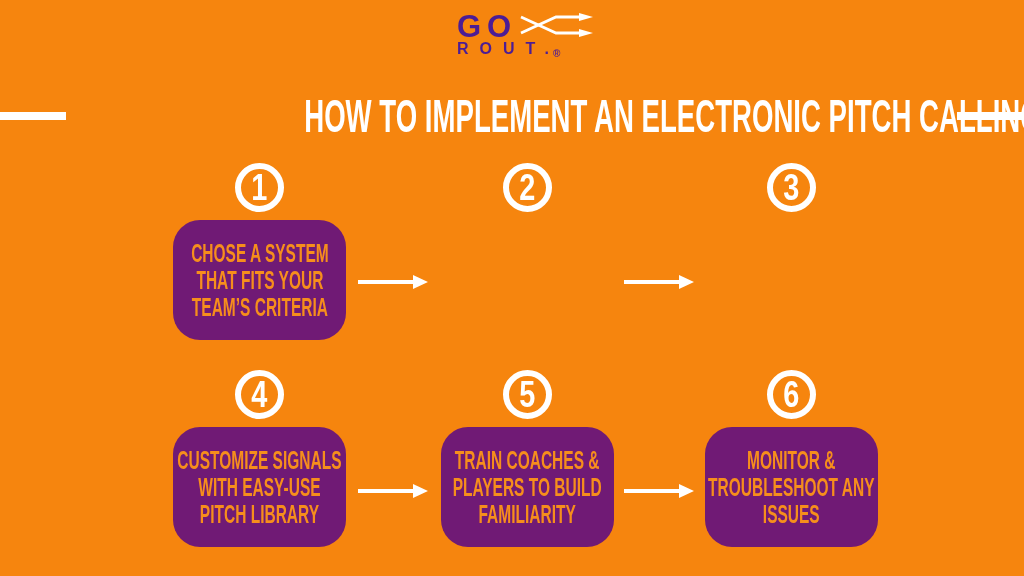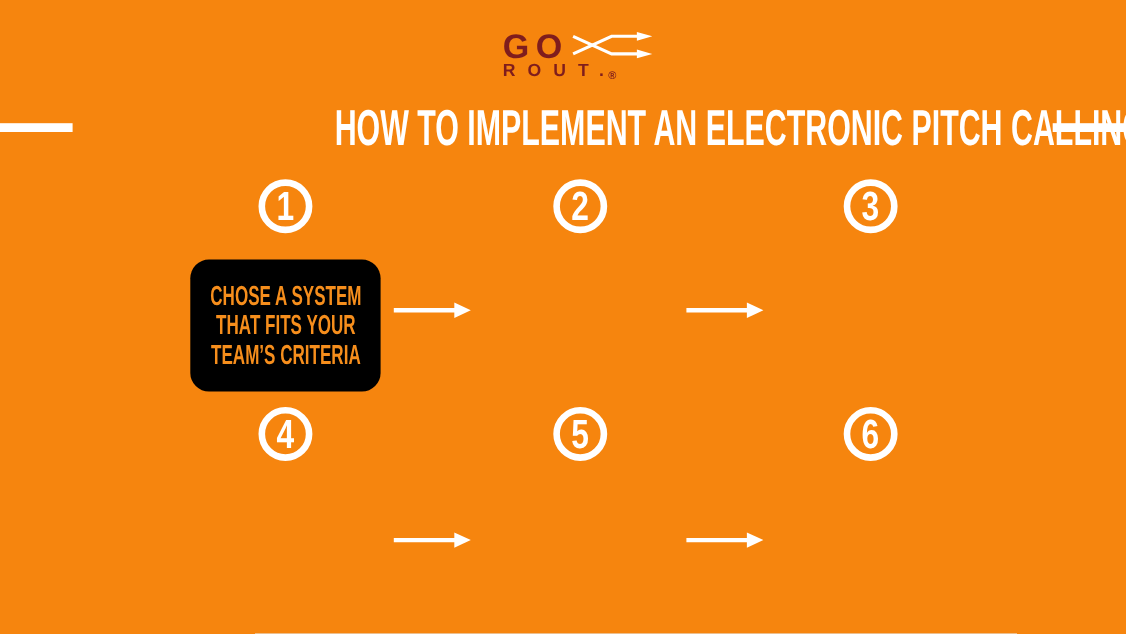--- a/index.html
+++ b/index.html
@@ -2,21 +2,21 @@
 <html><head>
 <meta charset="utf-8">
 <style>
   html,body{margin:0;padding:0;background:#e8e8e8;}
   .page{
     position:relative;width:1024px;height:576px;overflow:hidden;
     background:#F6850E;
     font-family:"Liberation Sans",sans-serif;
   }
   
-  .logo{position:absolute;left:457px;top:28px;color:#7f1d1d;}
+  .logo{position:absolute;left:457px;top:12px;color:#4c1d95;}
   .logo-row1{display:flex;align-items:center;gap:3px;height:28px;}
   .logo-go{font-size:31px;font-weight:700;letter-spacing:6px;line-height:1;}
   .logo-arrows{display:block;margin-top:-3px;}
   .logo-row2{display:flex;align-items:flex-end;margin-top:1px;}
   .logo-rout{font-size:16px;font-weight:700;letter-spacing:11px;line-height:1;}
   .logo-reg{font-size:10px;font-weight:700;margin-left:-7px;margin-bottom:-2px;}
   
   .title-wrap{position:absolute;top:93px;left:18px;right:0;text-align:center;}
   .title-text{
     display:inline-block;white-space:nowrap;line-height:1;
@@ -33,21 +33,21 @@
   .badge{
     box-sizing:border-box;width:49px;height:49px;margin:0 auto;
     border:6px solid #fff;border-radius:50%;
     display:flex;align-items:center;justify-content:center;
   }
   .badge-num{
     color:#fff;font-size:37px;font-weight:700;line-height:1;
     transform:scaleX(0.78);transform-origin:center;
   }
   .card{
-    margin-top:24px;height:120px;background:#000000;border-radius:17px;
+    margin-top:8px;height:120px;background:#701a75;border-radius:27px;
     display:flex;align-items:center;justify-content:center;
   }
   .card-lines{
     text-align:center;color:#F68E1C;font-weight:700;
     font-size:25px;line-height:27px;white-space:nowrap;
     transform:scaleX(0.62);transform-origin:center;
   }
   
   .arrow{position:absolute;width:72px;height:16px;}
   .a1{left:357px;top:274px}.a2{left:623px;top:274px}
@@ -102,31 +102,52 @@
   <div class="step s3">
     <div class="badge">
       <span class="badge-num">3</span>
     </div>
   </div>
 
   <div class="step s4">
     <div class="badge">
       <span class="badge-num">4</span>
     </div>
+    <div class="card">
+      <div class="card-lines">
+        <div>CUSTOMIZE SIGNALS</div>
+        <div>WITH EASY-USE</div>
+        <div>PITCH LIBRARY</div>
+      </div>
+    </div>
   </div>
 
   <div class="step s5">
     <div class="badge">
       <span class="badge-num">5</span>
     </div>
+    <div class="card">
+      <div class="card-lines">
+        <div>TRAIN COACHES &amp;</div>
+        <div>PLAYERS TO BUILD</div>
+        <div>FAMILIARITY</div>
+      </div>
+    </div>
   </div>
 
   <div class="step s6">
     <div class="badge">
       <span class="badge-num">6</span>
+    </div>
+    <div class="card">
+      <div class="card-lines">
+        <div>MONITOR &amp;</div>
+        <div>TROUBLESHOOT ANY</div>
+        <div>ISSUES</div>
+      </div>
     </div>
   </div>
 
   <svg class="arrow a1" viewBox="0 0 72 16">
     <line x1="1" y1="8" x2="57" y2="8" stroke="#fff" stroke-width="4"></line>
     <polygon points="56,1 71,8 56,15" fill="#fff"></polygon>
   </svg>
   <svg class="arrow a2" viewBox="0 0 72 16">
     <line x1="1" y1="8" x2="57" y2="8" stroke="#fff" stroke-width="4"></line>
     <polygon points="56,1 71,8 56,15" fill="#fff"></polygon>

